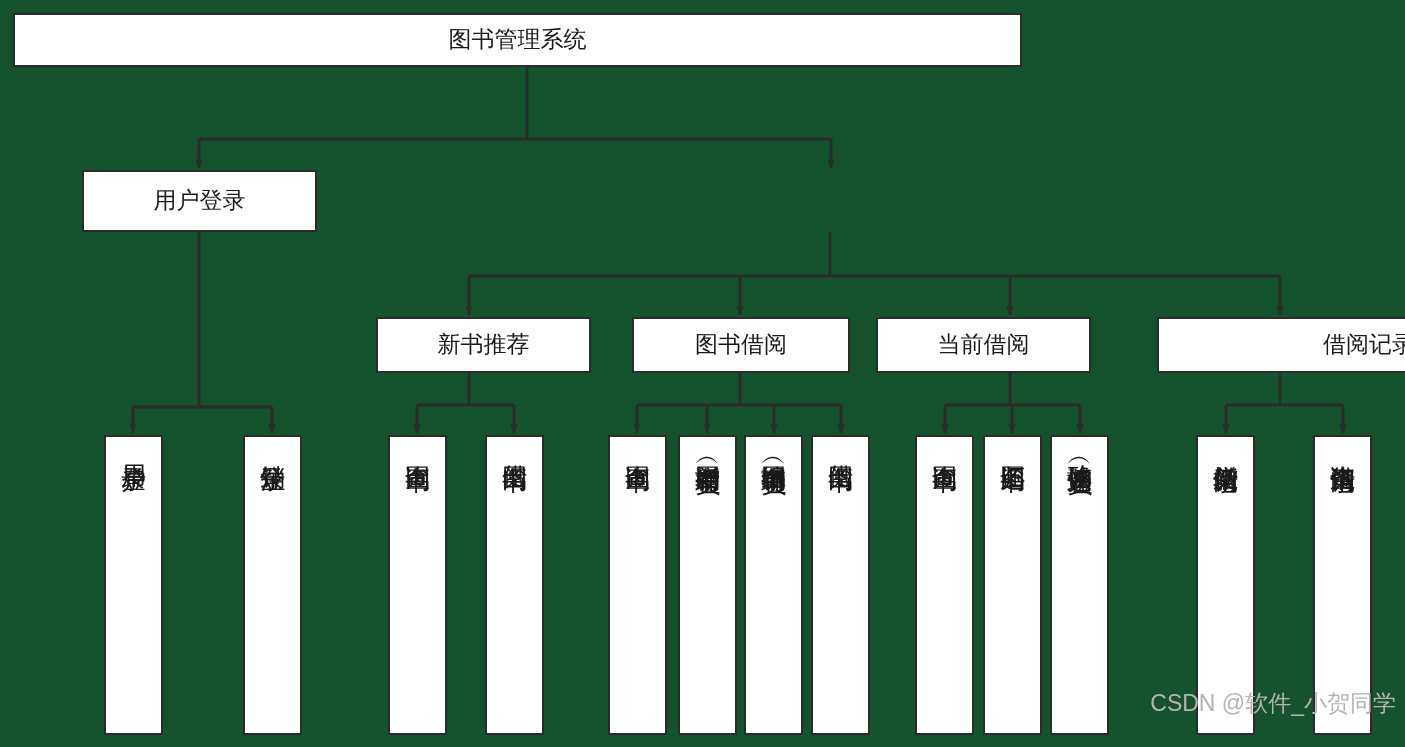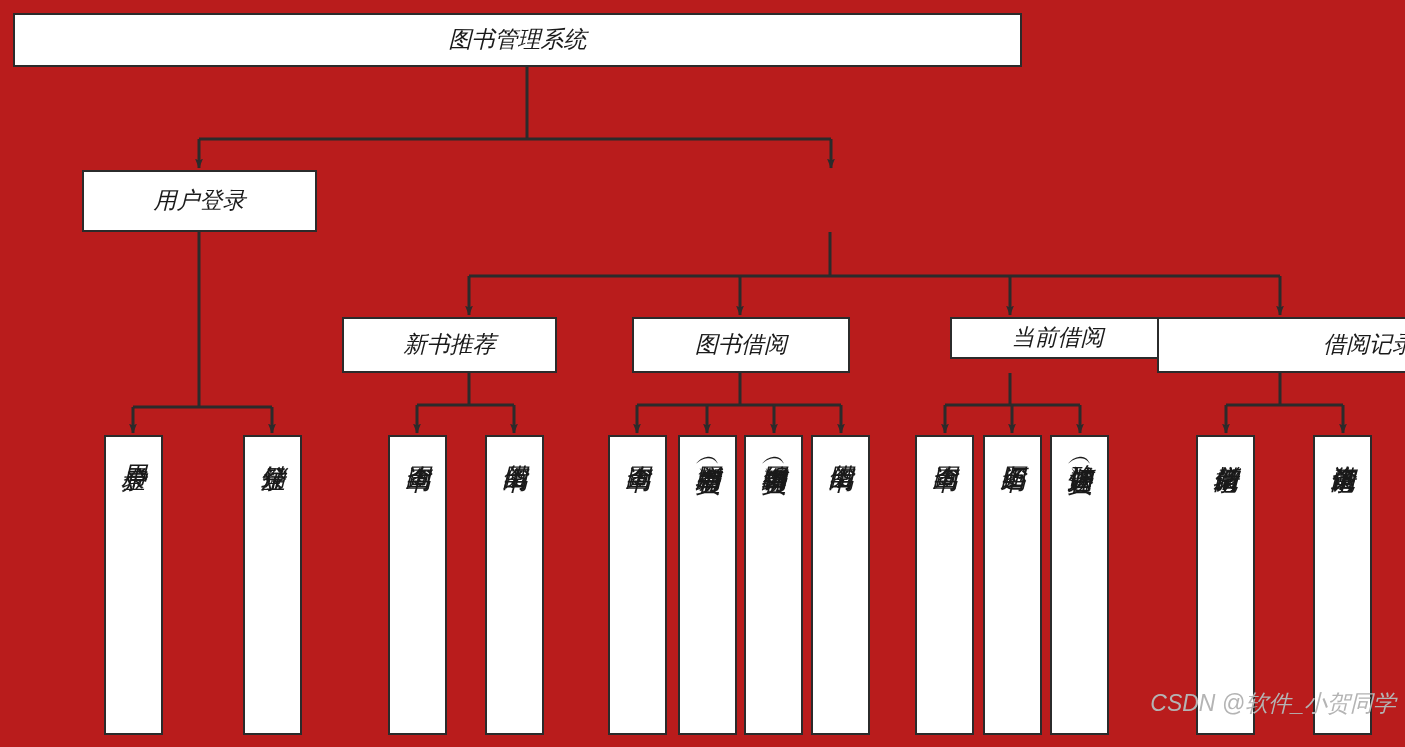--- a/index.html
+++ b/index.html
@@ -7,23 +7,22 @@
     padding: 0;
     background: #ffffff;
   }
   body {
     font-family: "Liberation Sans", "DejaVu Sans", sans-serif;
   }
   #canvas {
     position: relative;
     width: 1405px;
     height: 747px;
-    background: #b91c1c;
+    background: #14532d;
     overflow: hidden;
-    font-style: italic;
   }
   #diagram-svg {
     position: absolute;
     left: 0;
     top: 0;
     width: 1405px;
     height: 747px;
   }
   .node-box {
     position: absolute;
@@ -120,27 +119,27 @@
   </svg>
 
   <div class="node-box horizontal" style="left: 13px; top: 13px; width: 1009px; height: 54px;">
     <span class="node-label">图书管理系统</span>
   </div>
 
   <div class="node-box horizontal" style="left: 82px; top: 170px; width: 235px; height: 62px;">
     <span class="node-label">用户登录</span>
   </div>
 
-  <div class="node-box horizontal" style="left: 342px; top: 317px; width: 215px; height: 56px;">
+  <div class="node-box horizontal" style="left: 376px; top: 317px; width: 215px; height: 56px;">
     <span class="node-label">新书推荐</span>
   </div>
   <div class="node-box horizontal" style="left: 632px; top: 317px; width: 218px; height: 56px;">
     <span class="node-label">图书借阅</span>
   </div>
-  <div class="node-box horizontal" style="left: 950px; top: 317px; width: 215px; height: 42px;">
+  <div class="node-box horizontal" style="left: 876px; top: 317px; width: 215px; height: 56px;">
     <span class="node-label">当前借阅</span>
   </div>
   <div class="node-box horizontal" style="left: 1157px; top: 317px; width: 260px; height: 56px; justify-content: flex-end;">
     <span class="node-label">借阅记录</span>
   </div>
 
   <div class="node-box vertical" style="left: 104px; top: 435px; width: 59px; height: 300px;">
     <span class="node-label">用户登录</span>
   </div>
   <div class="node-box vertical" style="left: 243px; top: 435px; width: 59px; height: 300px;">

